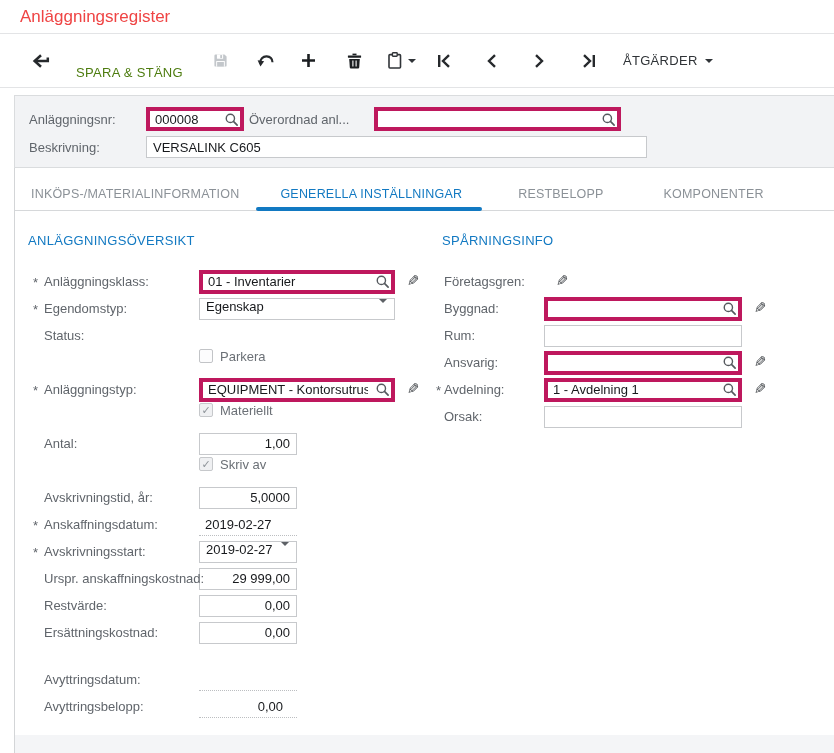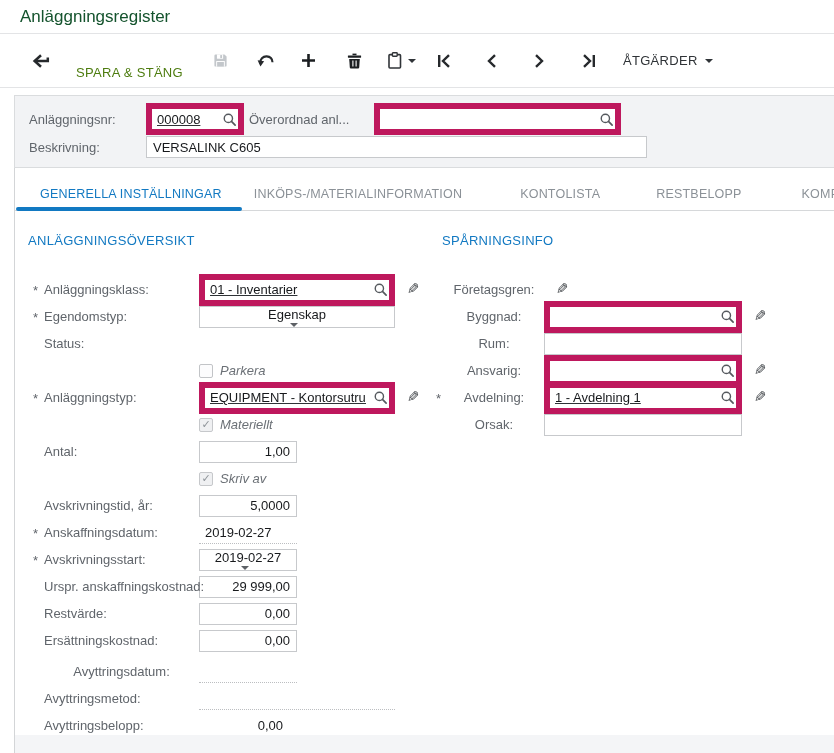--- a/index.html
+++ b/index.html
@@ -5,21 +5,21 @@
   * { margin:0; padding:0; box-sizing:border-box; }
   html,body { width:834px; height:753px; }
   body {
     font-family:"Liberation Sans", sans-serif;
     background:#fff; color:#2e3236; position:relative; overflow:hidden;
     font-size:13px;
   }
 
   
   .titlebar { height:34px; border-bottom:1px solid #e3e4e6; display:flex; align-items:center; padding-left:20px; background:#fff; }
-  .title { font-size:17px; color:#14532d; }
+  .title { font-size:17px; color:#ef4444; }
 
   
   .toolbar { height:54px; border-bottom:1px solid #e3e4e6; display:flex; align-items:center; padding-left:32px; background:#fff; }
   .tbtn { display:flex; align-items:center; cursor:pointer; flex:none; }
   .tb-text { font-size:13px; letter-spacing:.3px; color:#2f3337; }
   .tb-text.disabled { color:#4d7c0f; cursor:default;margin-top:24px; }
   .caret-down { width:0; height:0; border-left:4px solid transparent; border-right:4px solid transparent; border-top:4px solid #303438; }
 
   
   .left-rule { position:absolute; left:14px; top:95px; bottom:0; width:1px; background:#d3d5d7; }
@@ -31,70 +31,70 @@
     padding:12px 0 0 14px;
   }
   .hrow { display:flex; align-items:center; height:22px; margin-bottom:6px; }
   .hlabel { width:117px; color:#60656b; flex:none; }
   .hlabel2 { margin-left:5px; width:125px; color:#60656b; flex:none; }
 
   .inputbox {
     height:22px; border:1px solid #c7c9cc; background:#fff; font-family:inherit;
     font-size:13px; color:#17191c; padding:0 6px; outline:none;
   }
-  .lookup { display:flex; align-items:center; height:32px; border:6px solid #be185d; background:#fff;text-decoration:underline; }
+  .lookup { display:flex; align-items:center; height:24px; border:4px solid #be185d; background:#fff; }
   .lookup input { border:none; outline:none; flex:1; min-width:0; height:20px; padding:0 5px; font-family:inherit; font-size:13px; color:#17191c; background:transparent; }
   .lookup .magwrap { flex:none; width:18px; display:flex; align-items:center; justify-content:center; cursor:pointer; }
 
   .w98 { width:98px; } .w196 { width:196px; } .w198 { width:198px; } .w247 { width:247px; } .w501 { width:501px; }
 
   
   .tabs { position:absolute; left:15px; right:0; top:178px; height:33px; display:flex; align-items:stretch; border-bottom:1px solid #d6d8da; background:#fff; }
   .tab { display:flex; align-items:center; padding:0 16px; font-size:12.5px; letter-spacing:.2px; color:#8b9197; cursor:pointer; position:relative; white-space:nowrap; }
   .tab.active { color:#1279c2; }
   .tab.active::after { content:""; position:absolute; left:-8px; right:-4px; bottom:-1px; height:4px; background:#1279c2; border-radius:2px; }
   .tab1 { margin-left:9px; } .tab3 { margin-left:26px; } .tab4 { margin-left:24px; } .tab5 { margin-left:28px; }
 
   
   .content { position:absolute; left:15px; right:0; top:211px; bottom:18px; background:#fff; display:flex; padding-left:13px; overflow:hidden; }
   .col-left { width:402px; flex:none; }
   .col-right { flex:1; padding-left:0; }
-  .sect-title { margin-top:22px; margin-bottom:28px; color:#1279c2; font-size:13px; letter-spacing:.3px; }
+  .sect-title { margin-top:22px; margin-bottom:20px; color:#1279c2; font-size:13px; letter-spacing:.3px; }
   .col-right .sect-title { padding-left:12px; }
 
   .frow { display:flex; align-items:center; height:27px; }
   .flabel { width:171px; flex:none; position:relative; padding-left:16px; color:#60656b; white-space:nowrap; }
   .flabel .req { position:absolute; left:5px; top:50%; transform:translateY(-44%); color:#60656b; }
-  .flabel-r { width:114px; flex:none; position:relative; padding-left:14px; color:#60656b; white-space:nowrap;text-align:center; }
+  .flabel-r { width:114px; flex:none; position:relative; padding-left:14px; color:#60656b; white-space:nowrap; }
   .flabel-r .req { position:absolute; left:6px; top:50%; transform:translateY(-44%); color:#60656b; }
 
   .num { text-align:right; }
 
-  .dd { display:flex; align-items:center; height:22px; border:1px solid #c7c9cc; background:#fff; cursor:pointer;flex-direction:column; }
+  .dd { display:flex; align-items:flex-start; height:22px; border:1px solid #c7c9cc; background:#fff; cursor:pointer; }
   .dd .val { flex:1; padding:0 6px; color:#17191c; white-space:nowrap; overflow:hidden; }
   .dd .caret-down { border-top-color:#5d6166; margin-right:7px; flex:none; }
 
   .ro { height:22px; display:flex; align-items:center; border-bottom:1px dotted #bcbec1; padding:0 6px; color:#17191c; }
   .ro.num-ro { justify-content:flex-end; padding-right:14px; }
 
   .pencil-btn { margin-left:12px; flex:none; cursor:pointer; line-height:1; display:inline-flex; }
   .pencil-glyph { font-family:"DejaVu Sans", sans-serif; font-size:15px; color:#44484c; transform:scaleX(-1); display:inline-block; }
 
-  .cbrow { display:flex; align-items:center; height:27px;font-style:italic; }
+  .cbrow { display:flex; align-items:flex-start; height:27px; }
   .cb { width:14px; height:14px; border:1px solid #c2c4c7; border-radius:2px; background:#fcfcfd; display:flex; align-items:center; justify-content:center; flex:none; }
   .cb.checked { background:#eff0f2; border-color:#c6c8cb; }
   .cb .tick { font-family:"DejaVu Sans", sans-serif; font-size:11px; color:#8d9398; line-height:1; }
   .cblabel { margin-left:7px; color:#6b7076; }
   .indent { margin-left:171px; }
 
   
   .footer { position:absolute; left:15px; right:0; bottom:0; height:18px; background:#f4f5f7; }
 
   svg { display:block; }
-  .gap4 { margin-top:4px;text-align:center; }
+  .gap4 { margin-top:20px; }
 </style>
 </head>
 <body>
 
 <div class="titlebar">
   <span class="title">Anläggningsregister</span>
 </div>
 
 <div class="toolbar">
   <span class="tbtn">
@@ -224,23 +224,22 @@
       </span>
     </span>
   </div>
   <div class="hrow">
     <span class="hlabel">Beskrivning:</span>
     <input class="inputbox w501" value="VERSALINK C605" style="">
   </div>
 </div>
 
 <div class="tabs">
+  <span class="tab tab2">INKÖPS-/MATERIALINFORMATION</span>
   <span class="tab tab1 active">GENERELLA INSTÄLLNINGAR</span>
-  <span class="tab tab2">INKÖPS-/MATERIALINFORMATION</span>
-  <span class="tab tab3">KONTOLISTA</span>
   <span class="tab tab4">RESTBELOPP</span>
   <span class="tab tab5">KOMPONENTER</span>
 </div>
 
 <div class="content">
 
   <div class="col-left">
     <div class="sect-title">ANLÄGGNINGSÖVERSIKT</div>
 
     <div class="frow">
@@ -345,24 +344,20 @@
     <div class="frow">
       <span class="flabel"><span>Ersättningskostnad:</span></span>
       <input class="inputbox w98 num" value="0,00" style="">
     </div>
 
     <div class="frow gap4">
       <span class="flabel"><span>Avyttringsdatum:</span></span>
       <span class="ro w98"></span>
     </div>
 
-    <div class="frow">
-      <span class="flabel"><span>Avyttringsmetod:</span></span>
-      <span class="ro w196"></span>
-    </div>
 
     <div class="frow">
       <span class="flabel"><span>Avyttringsbelopp:</span></span>
       <span class="ro w98 num-ro">0,00</span>
     </div>
   </div>
 
   <div class="col-right">
     <div class="sect-title">SPÅRNINGSINFO</div>
 

